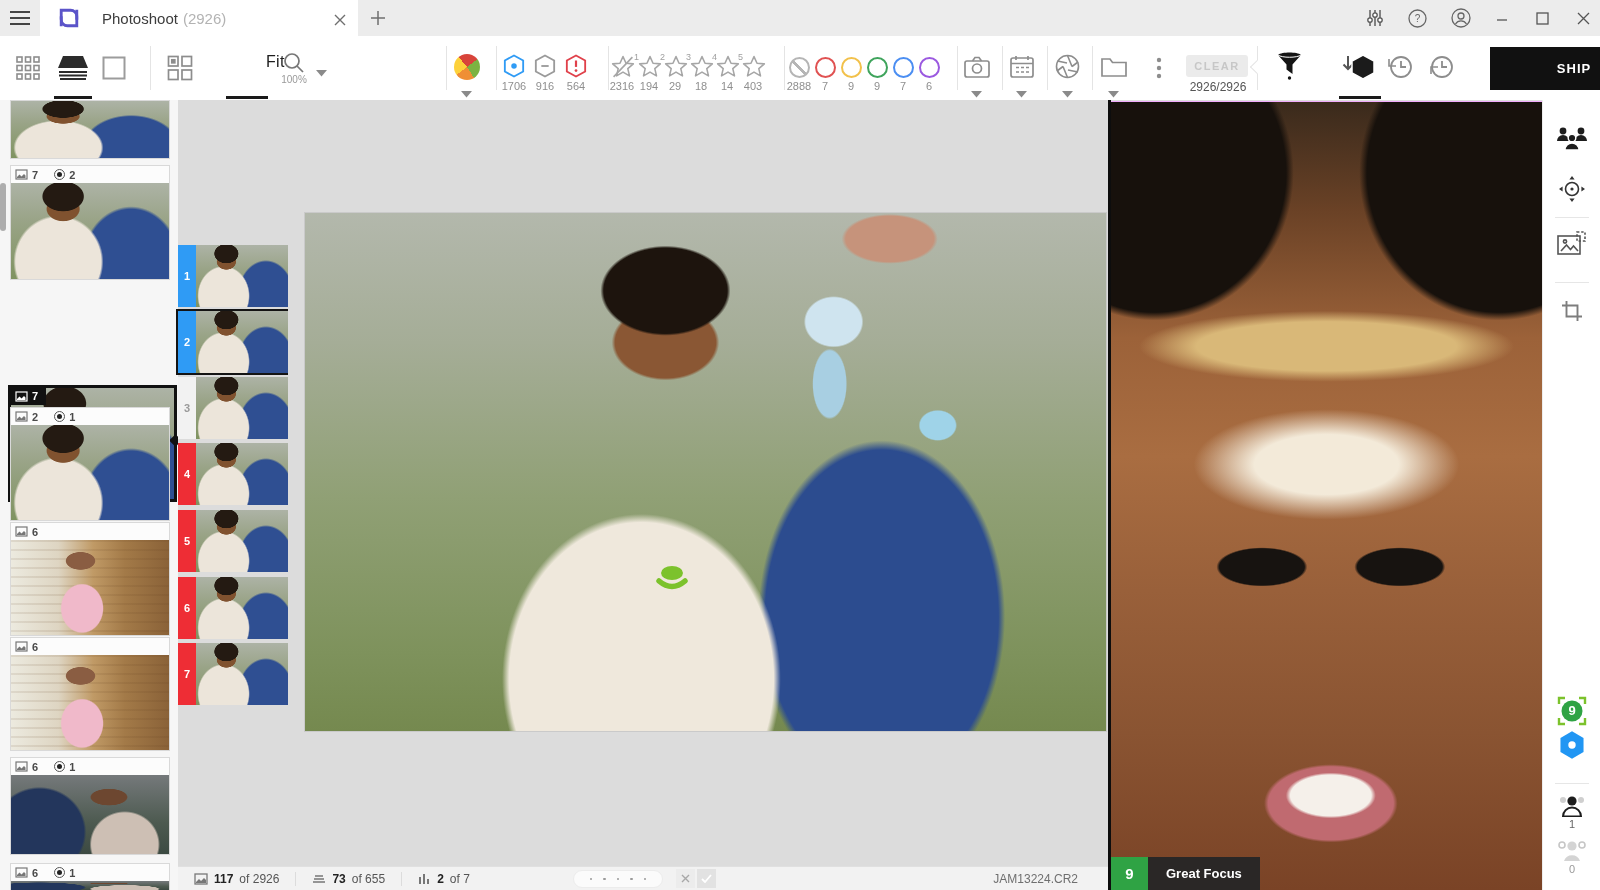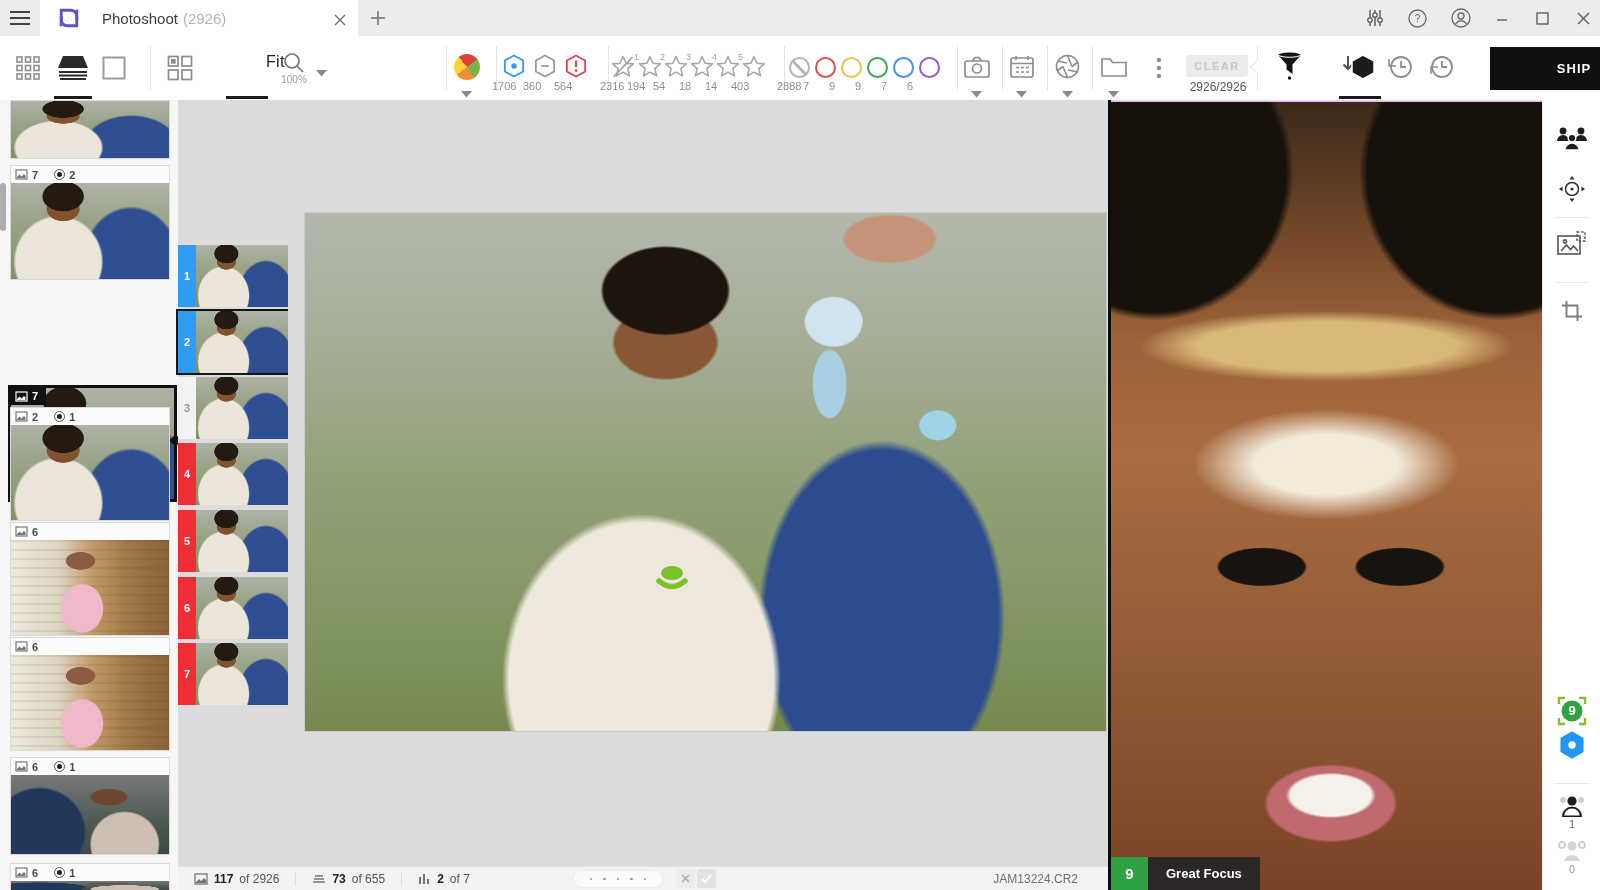--- a/index.html
+++ b/index.html
@@ -16,21 +16,21 @@
   .tab-title{margin-left:22px;font-size:15px;color:#3c3c3c;}
   .tab-count{margin-left:5px;font-size:15px;color:#b3b3b3;}
   .tab-close{position:absolute;right:12px;top:12px;width:12px;height:12px;cursor:pointer;}
   .tab-plus{position:absolute;left:371px;top:11px;width:14px;height:14px;cursor:pointer;}
   .winctl{position:absolute;top:8px;height:20px;display:flex;align-items:center;justify-content:center;width:24px;cursor:pointer;}
 
   
   .toolbar{position:absolute;left:0;top:36px;width:1600px;height:64px;background:#fff;border-bottom:1px solid #dedede;}
   .vdiv{position:absolute;top:10px;height:44px;width:1px;background:#e4e4e4;}
   .tool-underline{position:absolute;top:60px;height:3px;background:#1a1a1a;}
-  .tcount{position:absolute;top:44px;width:44px;text-align:left;font-size:11px;color:#8f8f8f;}
+  .tcount{position:absolute;top:44px;width:44px;text-align:center;font-size:11px;color:#8f8f8f;}
   .fit{position:absolute;left:228px;top:17px;font-size:16px;color:#1d1d1d;letter-spacing:.3px;cursor:pointer;margin-left:38px;}
   .zoomlvl{position:absolute;left:272px;top:38px;width:44px;text-align:center;font-size:10px;color:#9a9a9a;}
   .clear-btn{position:absolute;left:1186px;top:19px;width:62px;height:22px;background:#ebebeb;border-radius:3px;
              color:#c7c7c7;font-size:11px;font-weight:bold;letter-spacing:1.5px;text-align:center;line-height:22px;cursor:default;}
   .filter-count{position:absolute;left:1180px;top:44px;width:76px;text-align:center;font-size:12px;color:#555;}
   .ship-btn{position:absolute;left:1490px;top:11px;width:72px;height:43px;background:#111;color:#fff;
             font-size:13px;font-weight:bold;letter-spacing:1px;display:flex;align-items:center;justify-content:center;cursor:pointer;padding-left:48px;}
   .colorwheel{position:absolute;left:454px;top:18px;width:26px;height:26px;border-radius:50%;cursor:pointer;
       background:conic-gradient(from -40deg,#d8443a 0 26%,#7cb342 26% 52%,#ef8f35 52% 76%,#fdd13a 76% 100%);}
   .cdot{position:absolute;top:21px;width:21px;height:21px;border-radius:50%;border:2.5px solid #999;box-sizing:border-box;cursor:pointer;}
@@ -265,21 +265,21 @@
           <circle cx="12" cy="13" r="3" fill="#2f9bf5"></circle>
         </svg>
     </div>
     <div class="tcount" style="left:492px;">1706</div>
     <div class="abs" style="left:534px;top:18px;">
       <svg width="22" height="24" viewBox="0 0 24 26">
           <polygon points="12,1.5 22,7 22,19 12,24.5 2,19 2,7" fill="none" stroke="#9a9a9a" stroke-width="2"></polygon>
           <path d="M8 13 h8" stroke="#9a9a9a" stroke-width="2"></path>
         </svg>
     </div>
-    <div class="tcount" style="left:523px;">360</div>
+    <div class="tcount" style="left:523px;">916</div>
     <div class="abs" style="left:565px;top:18px;">
       <svg width="22" height="24" viewBox="0 0 24 26">
           <polygon points="12,1.5 22,7 22,19 12,24.5 2,19 2,7" fill="none" stroke="#e0404a" stroke-width="2"></polygon>
           <path d="M12 7 v7" stroke="#e0404a" stroke-width="2.4"></path>
           <circle cx="12" cy="18" r="1.5" fill="#e0404a"></circle>
         </svg>
     </div>
     <div class="tcount" style="left:554px;">564</div>
 
     <div class="vdiv" style="left:608px;"></div>
@@ -297,21 +297,21 @@
           <path d="M12 1.5 l2.9 6.4 7 .6 -5.3 4.6 1.6 6.9 -6.2 -3.6 -6.2 3.6 1.6 -6.9 -5.3 -4.6 7 -.6 Z" fill="none" stroke="#a6a6a6" stroke-width="1.5" stroke-linejoin="round"></path>
         </svg>
     </div>
     <div class="tcount" style="left:627px;">194</div>
     <div class="star-wrap" style="left:663px;">
       <span class="star-digit">2</span>
       <svg width="26" height="24" viewBox="0 0 24 23">
           <path d="M12 1.5 l2.9 6.4 7 .6 -5.3 4.6 1.6 6.9 -6.2 -3.6 -6.2 3.6 1.6 -6.9 -5.3 -4.6 7 -.6 Z" fill="none" stroke="#a6a6a6" stroke-width="1.5" stroke-linejoin="round"></path>
         </svg>
     </div>
-    <div class="tcount" style="left:653px;">54</div>
+    <div class="tcount" style="left:653px;">29</div>
     <div class="star-wrap" style="left:689px;">
       <span class="star-digit">3</span>
       <svg width="26" height="24" viewBox="0 0 24 23">
           <path d="M12 1.5 l2.9 6.4 7 .6 -5.3 4.6 1.6 6.9 -6.2 -3.6 -6.2 3.6 1.6 -6.9 -5.3 -4.6 7 -.6 Z" fill="none" stroke="#a6a6a6" stroke-width="1.5" stroke-linejoin="round"></path>
         </svg>
     </div>
     <div class="tcount" style="left:679px;">18</div>
     <div class="star-wrap" style="left:715px;">
       <span class="star-digit">4</span>
       <svg width="26" height="24" viewBox="0 0 24 23">

